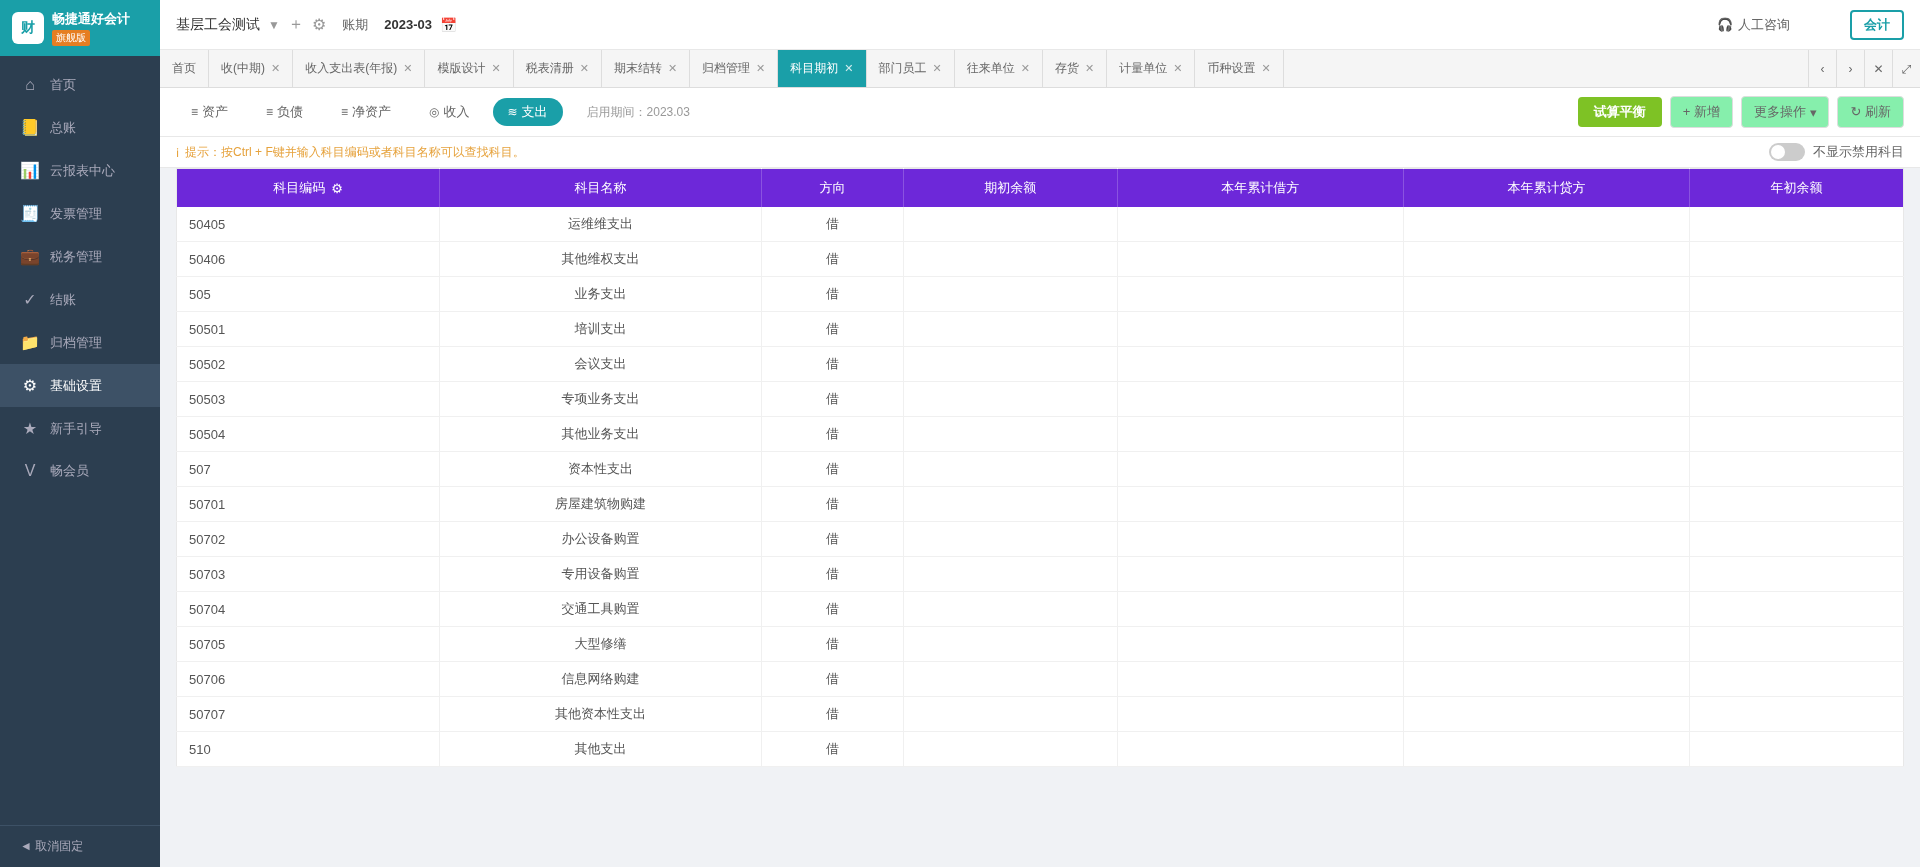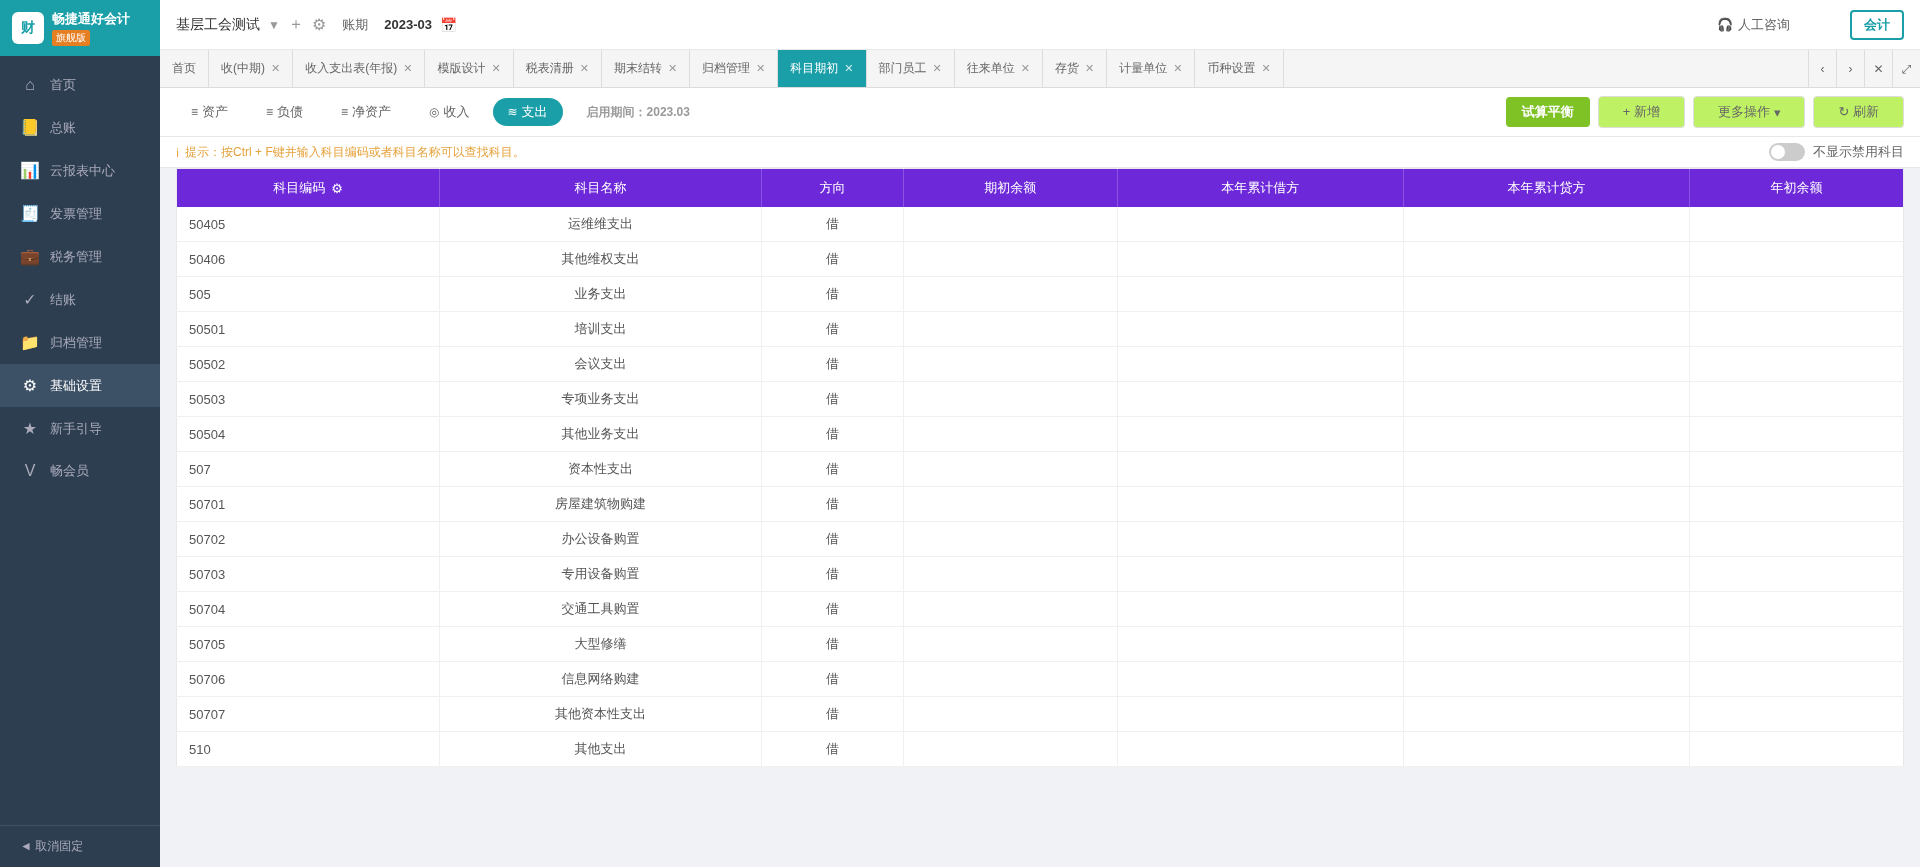--- a/index.html
+++ b/index.html
@@ -45,24 +45,24 @@
     .tab-nav-btn { width: 28px; height: 38px; display: flex; align-items: center; justify-content: center; cursor: pointer; color: #666; font-size: 12px; border-left: 1px solid #ddd; }
 
     
     .content { flex: 1; display: flex; flex-direction: column; overflow: hidden; padding: 0; background: #f0f2f5; }
 
     
     .sub-tabs-bar { background: #fff; padding: 8px 16px; border-bottom: 1px solid #e8e8e8; display: flex; align-items: center; gap: 8px; }
     .sub-tab { display: flex; align-items: center; gap: 4px; padding: 4px 14px; border-radius: 20px; cursor: pointer; font-size: 13px; color: #666; border: 1px solid transparent; }
     .sub-tab.active { background: #1a9fa8; color: #fff; }
     .sub-tab-icon { font-size: 12px; }
-    .period-label { margin-left: 16px; font-size: 12px; color: #999; font-weight: bold; }
+    .period-label { margin-left: 16px; font-size: 12px; color: #999; }
     .sub-tabs-right { margin-left: auto; display: flex; align-items: center; gap: 8px; }
     .btn-primary { background: #7ec225; color: #fff; border: none; padding: 6px 16px; border-radius: 4px; cursor: pointer; font-size: 13px; font-weight: bold; }
-    .btn-default { background: #bef264; color: #666; border: 1px solid #ddd; padding: 6px 24px; border-radius: 4px; cursor: pointer; font-size: 13px; display: flex; align-items: center; gap: 4px; }
+    .btn-default { background: #86efac; color: #666; border: 1px solid #ddd; padding: 6px 12px; border-radius: 4px; cursor: pointer; font-size: 13px; display: flex; align-items: center; gap: 4px; }
 
     
     .hint-bar { background: #fff; padding: 6px 16px; border-bottom: 1px solid #e8e8e8; display: flex; align-items: center; justify-content: space-between; }
     .hint-text { font-size: 12px; color: #e6a23c; display: flex; align-items: center; gap: 6px; }
     .hint-icon { color: #e6a23c; }
     .toggle-container { display: flex; align-items: center; gap: 8px; font-size: 13px; color: #666; }
     .toggle { width: 36px; height: 18px; background: #ccc; border-radius: 9px; cursor: pointer; position: relative; }
     .toggle-dot { width: 14px; height: 14px; background: #fff; border-radius: 50%; position: absolute; top: 2px; left: 2px; }
 
     

